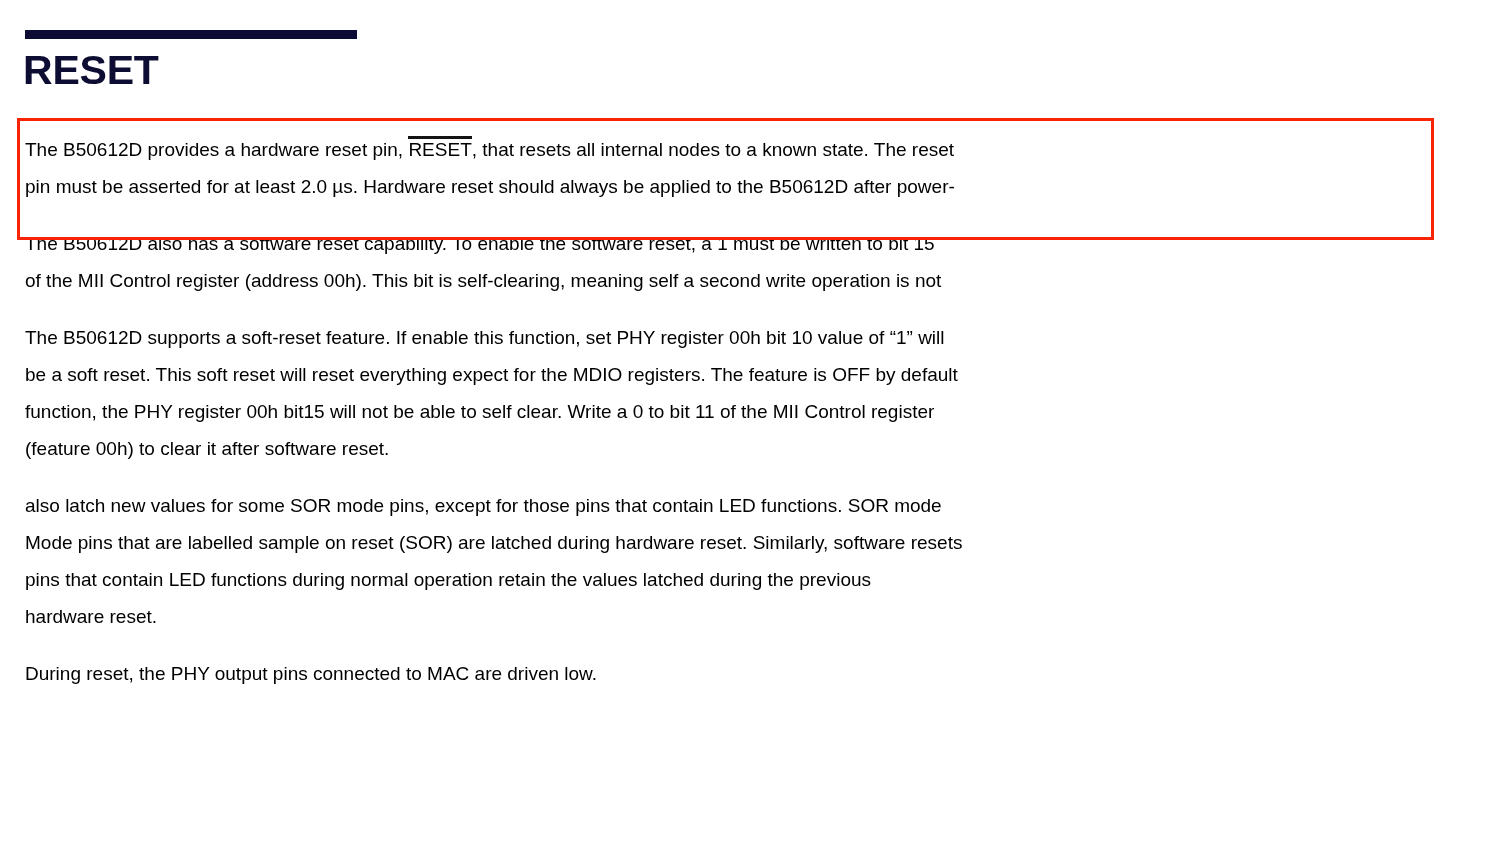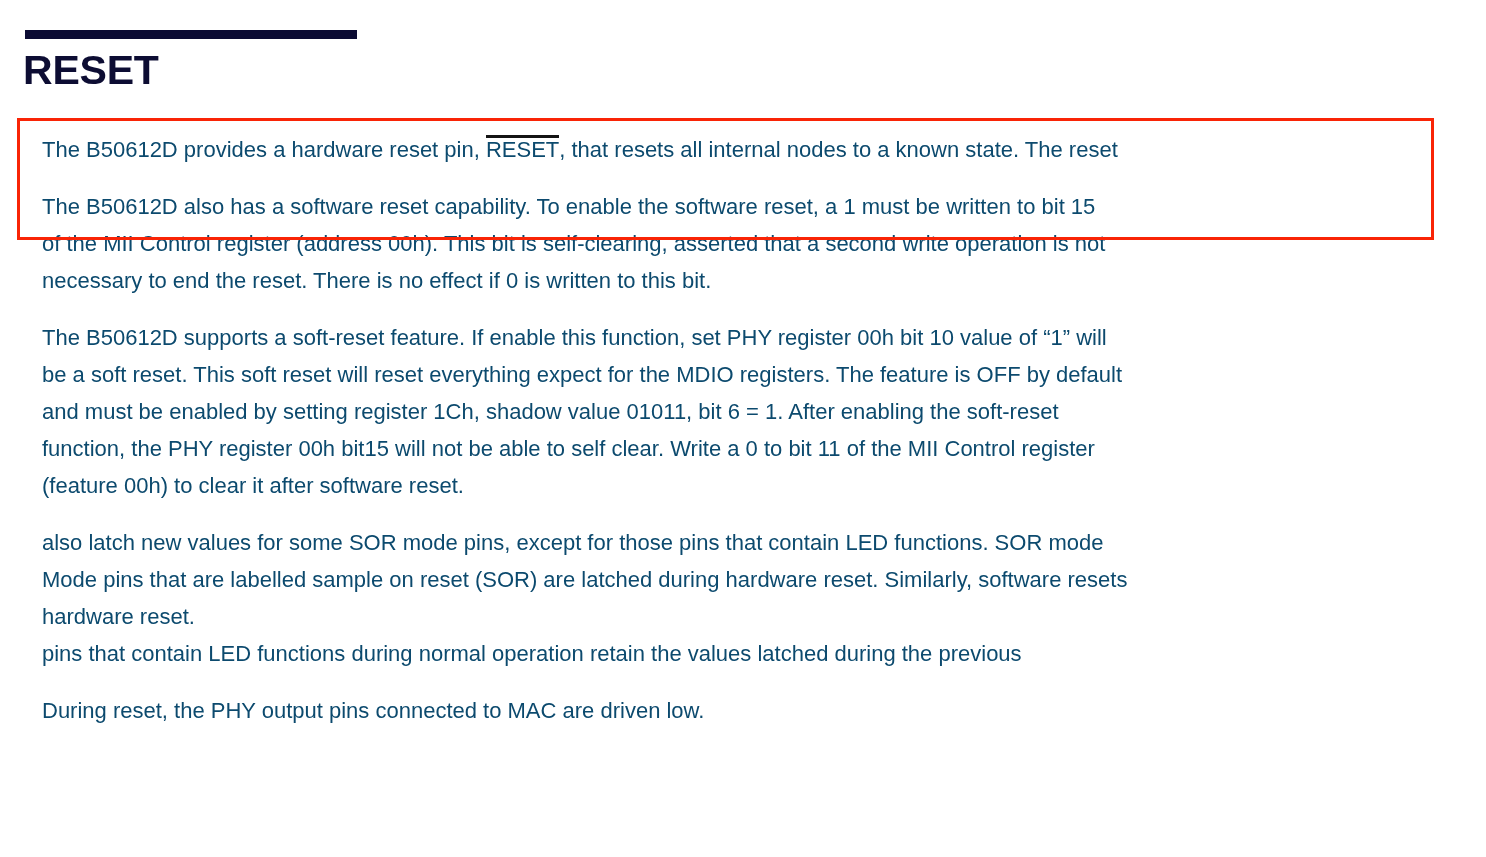--- a/index.html
+++ b/index.html
@@ -37,26 +37,26 @@
     font-weight: bold;
     color: #0d0d33;
     letter-spacing: -0.2px;
     line-height: 52px;
     white-space: nowrap;
   }
 
   
   .body-col {
     position: absolute;
-    left: 42px;
+    left: 25px;
     top: 131px;
     width: 1395px;
-    font-size: 22px;
+    font-size: 19px;
     line-height: 37px;
-    color: #0c4a6e;
+    color: #000000;
   }
   .para {
     margin: 0 0 20px 0;
     white-space: normal;
   }
   .para:last-child { margin-bottom: 16px; }
 
   .line { display: block; white-space: nowrap; }
 
   
@@ -84,41 +84,40 @@
 
 <div class="page">
 
   <div class="heading-rule"></div>
   <div class="page-title">RESET</div>
 
   <div class="body-col">
 
     <p class="para">
       <span class="line"><span>The B50612D provides a hardware reset pin, </span><span class="overline">RESET</span><span>, that resets all internal nodes to a known state. The reset</span></span>
+      <span class="line">pin must be asserted for at least 2.0 µs. Hardware reset should always be applied to the B50612D after power-</span>
     </p>
 
     <p class="para">
       <span class="line">The B50612D also has a software reset capability. To enable the software reset, a 1 must be written to bit 15</span>
-      <span class="line">of the MII Control register (address 00h). This bit is self-clearing, asserted that a second write operation is not</span>
-      <span class="line">necessary to end the reset. There is no effect if 0 is written to this bit.</span>
+      <span class="line">of the MII Control register (address 00h). This bit is self-clearing, meaning self a second write operation is not</span>
     </p>
 
     <p class="para">
       <span class="line">The B50612D supports a soft-reset feature. If enable this function, set PHY register 00h bit 10 value of “1” will</span>
       <span class="line">be a soft reset. This soft reset will reset everything expect for the MDIO registers. The feature is OFF by default</span>
-      <span class="line">and must be enabled by setting register 1Ch, shadow value 01011, bit 6 = 1. After enabling the soft-reset</span>
       <span class="line">function, the PHY register 00h bit15 will not be able to self clear. Write a 0 to bit 11 of the MII Control register</span>
       <span class="line">(feature 00h) to clear it after software reset.</span>
     </p>
 
     <p class="para">
       <span class="line">also latch new values for some SOR mode pins, except for those pins that contain LED functions. SOR mode</span>
       <span class="line">Mode pins that are labelled sample on reset (SOR) are latched during hardware reset. Similarly, software resets</span>
+      <span class="line">pins that contain LED functions during normal operation retain the values latched during the previous</span>
       <span class="line">hardware reset.</span>
-      <span class="line">pins that contain LED functions during normal operation retain the values latched during the previous</span>
     </p>
 
     <p class="para">
       <span class="line">During reset, the PHY output pins connected to MAC are driven low.</span>
     </p>
 
   </div>
 
   <div class="redbox"></div>
 

